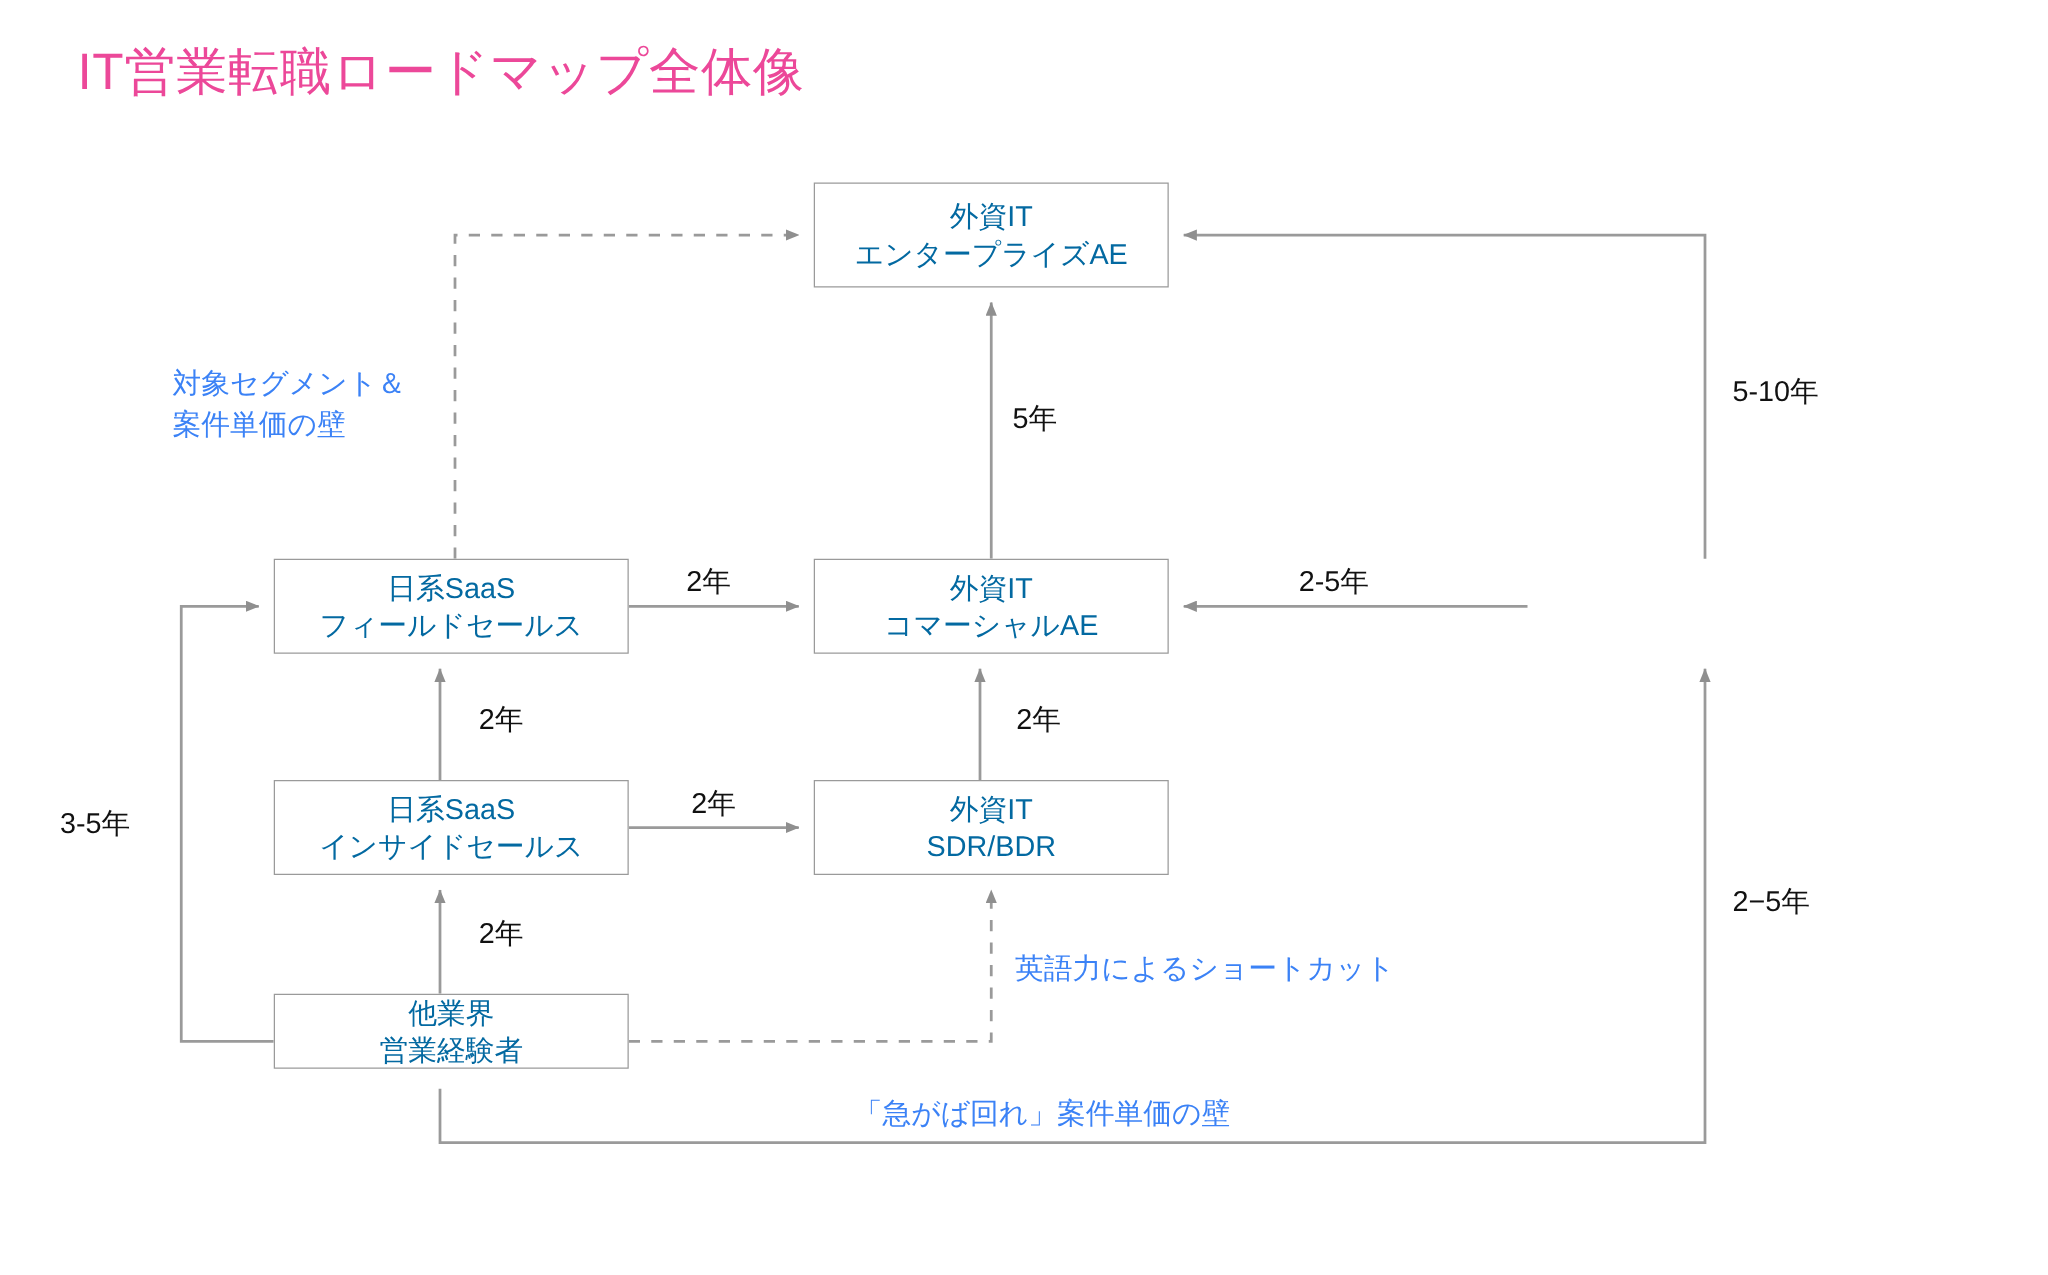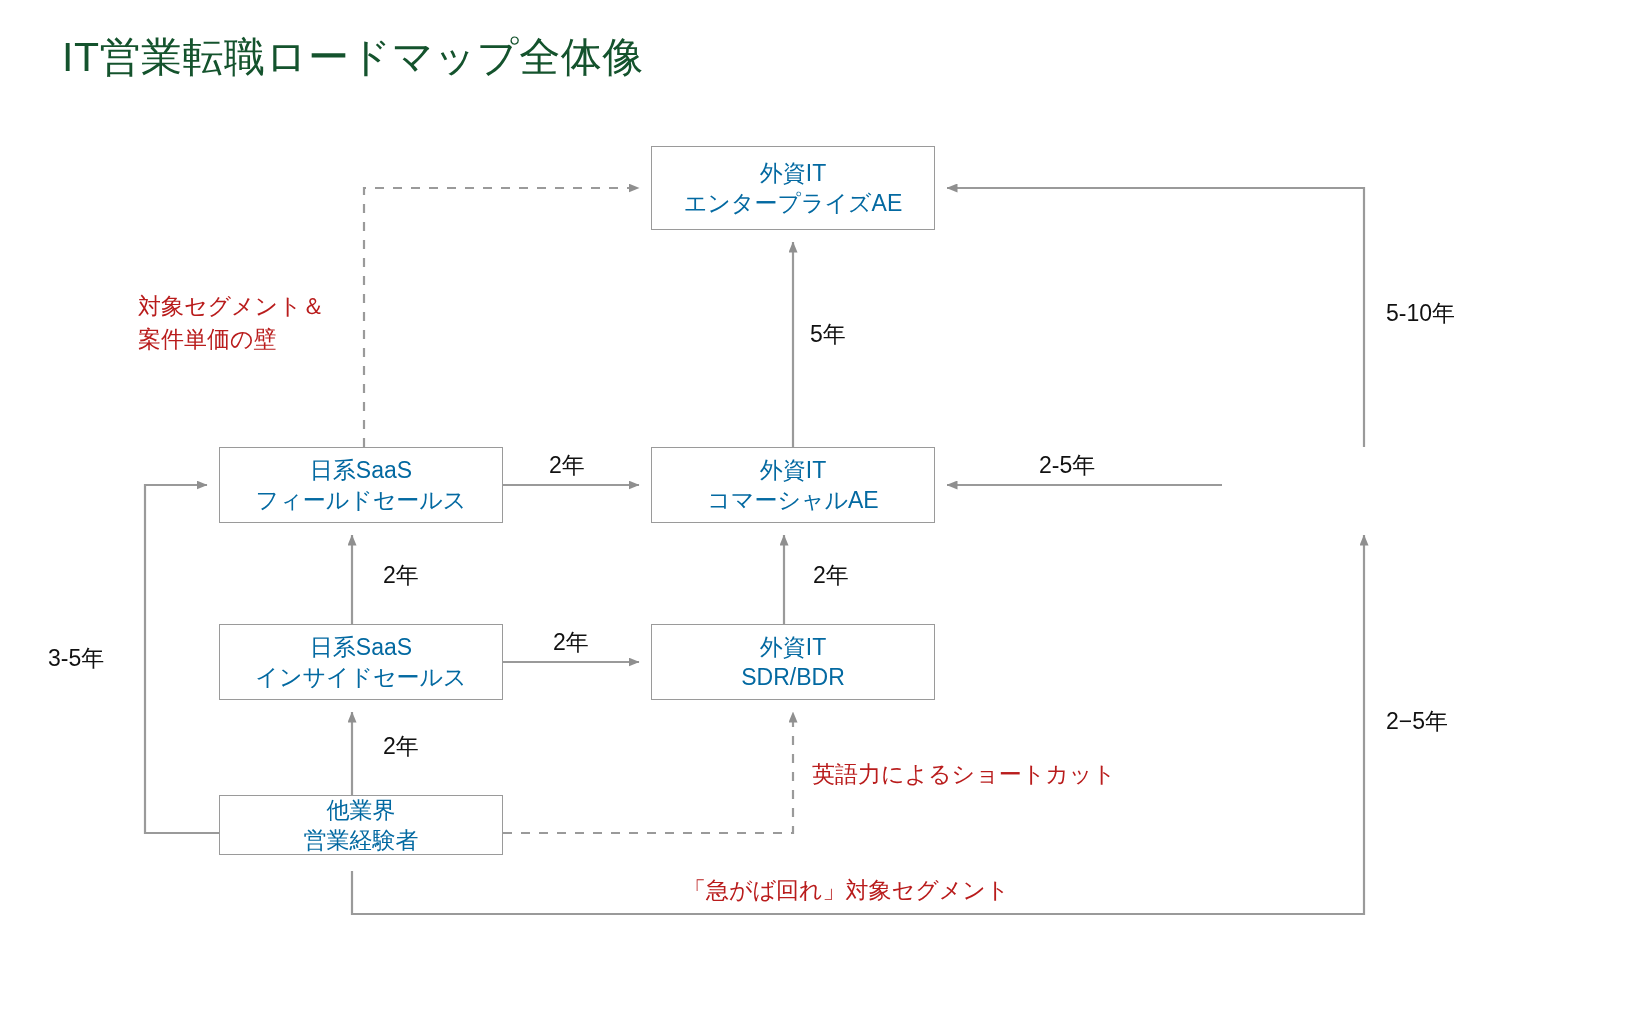--- a/index.html
+++ b/index.html
@@ -15,21 +15,21 @@
     background:#ffffff;
     overflow:hidden;
   }
   #diagram-title{
     position:absolute;
     left:62px;
     top:30px;
     font-size:41px;
     font-weight:400;
     letter-spacing:0.5px;
-    color:#14532d;
+    color:#ec4899;
     white-space:nowrap;
   }
   svg#wires{
     position:absolute;
     left:0; top:0;
     width:1638px;
     height:1020px;
   }
   .node{
     position:absolute;
@@ -51,21 +51,21 @@
     font-size:23px;
     color:#111111;
     white-space:nowrap;
     z-index:4;
     background:#ffffff;
     padding:0 4px;
   }
   .note{
     position:absolute;
     font-size:23px;
-    color:#b91c1c;
+    color:#3b82f6;
     line-height:1.42;
     white-space:nowrap;
     z-index:4;
   }
   .note .l1,.note .l2{display:block;}
 </style>
 </head>
 <body>
 
 <div id="canvas">
@@ -160,15 +160,15 @@
 
   <div class="elabel" style="left:1382px;top:706px;">2−5年</div>
 
   <div class="note" style="left:138px;top:290px;">
     <span class="l1">対象セグメント＆</span>
     <span class="l2">案件単価の壁</span>
   </div>
 
   <div class="note" style="left:812px;top:758px;">英語力によるショートカット</div>
 
-  <div class="note" style="left:683px;top:874px;">「急がば回れ」対象セグメント</div>
+  <div class="note" style="left:683px;top:874px;">「急がば回れ」案件単価の壁</div>
 
 </div>
 
 </body></html>

